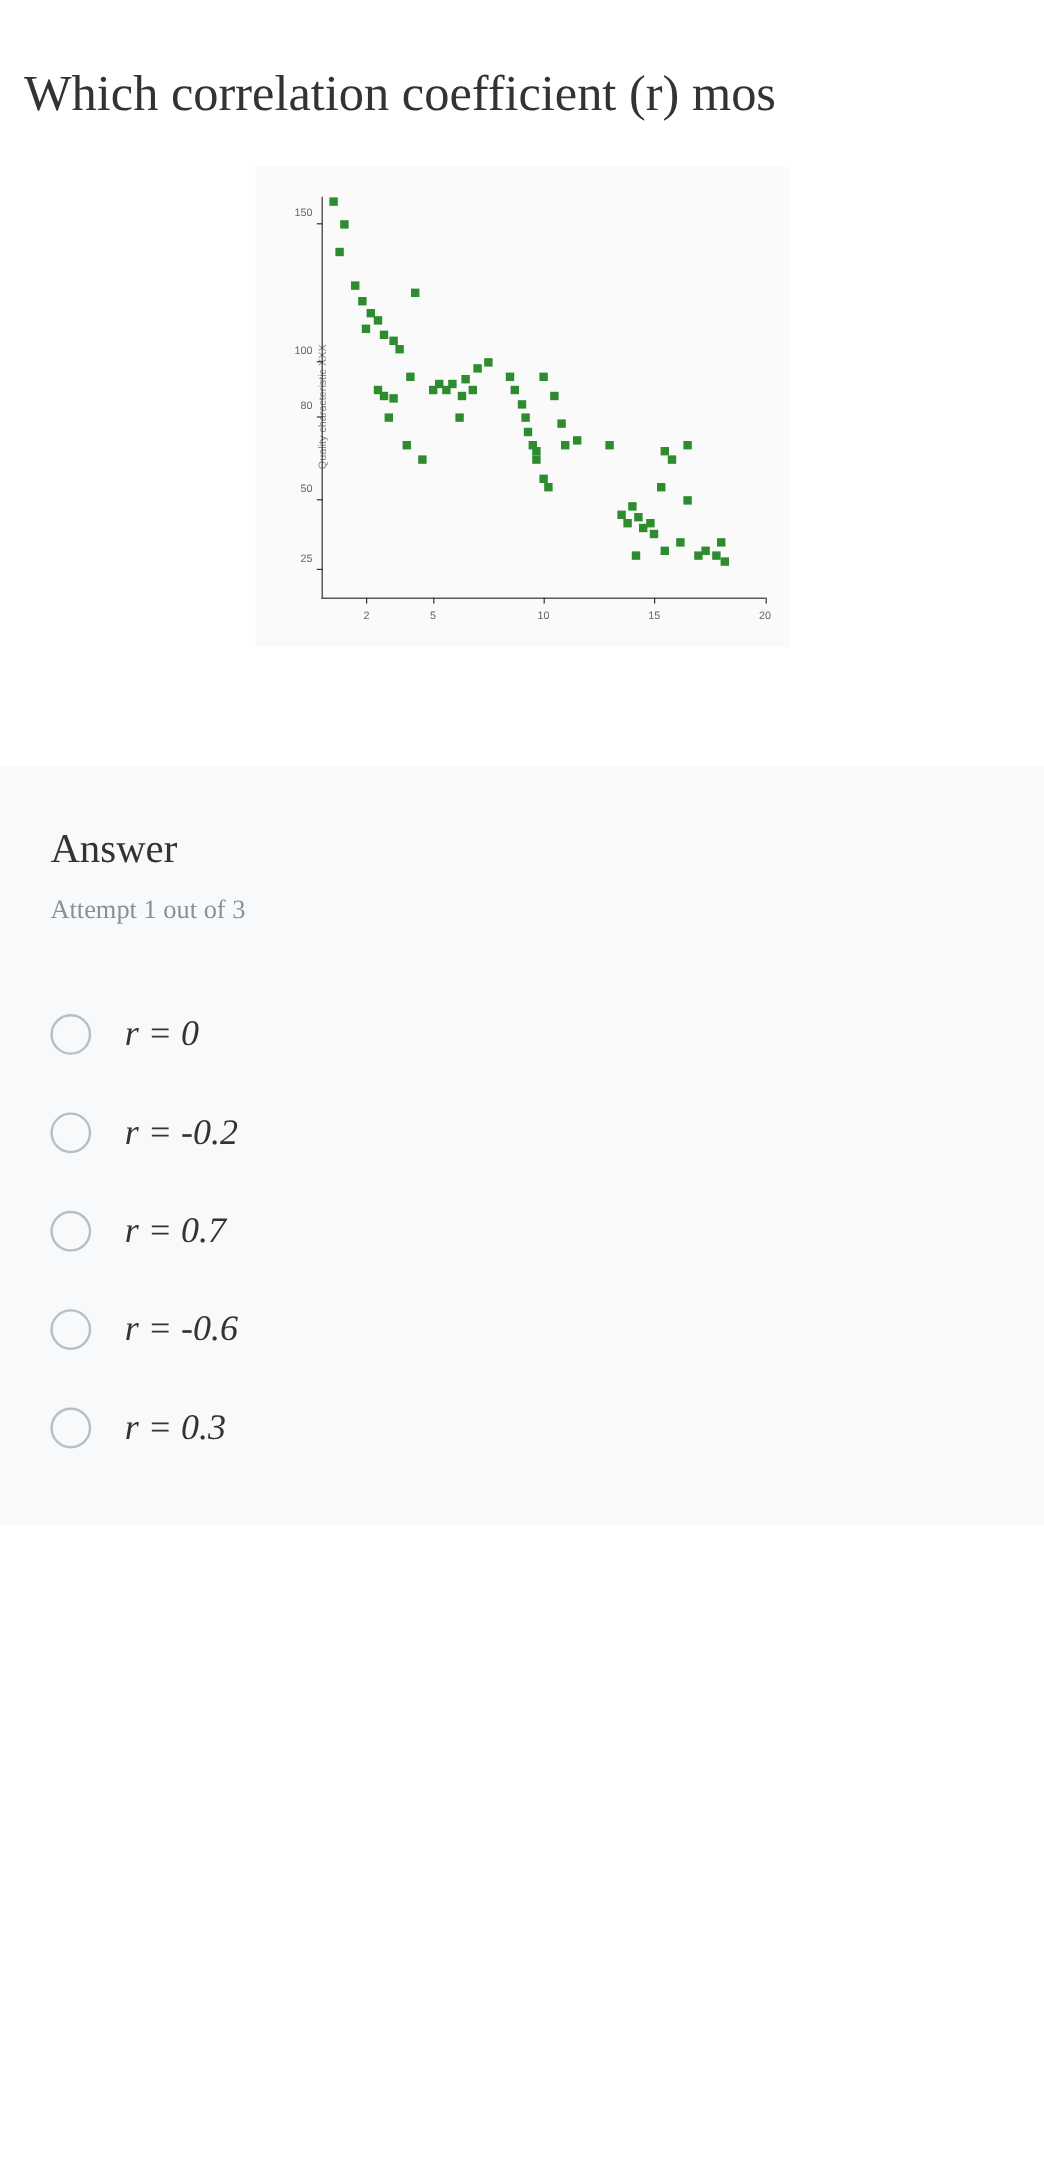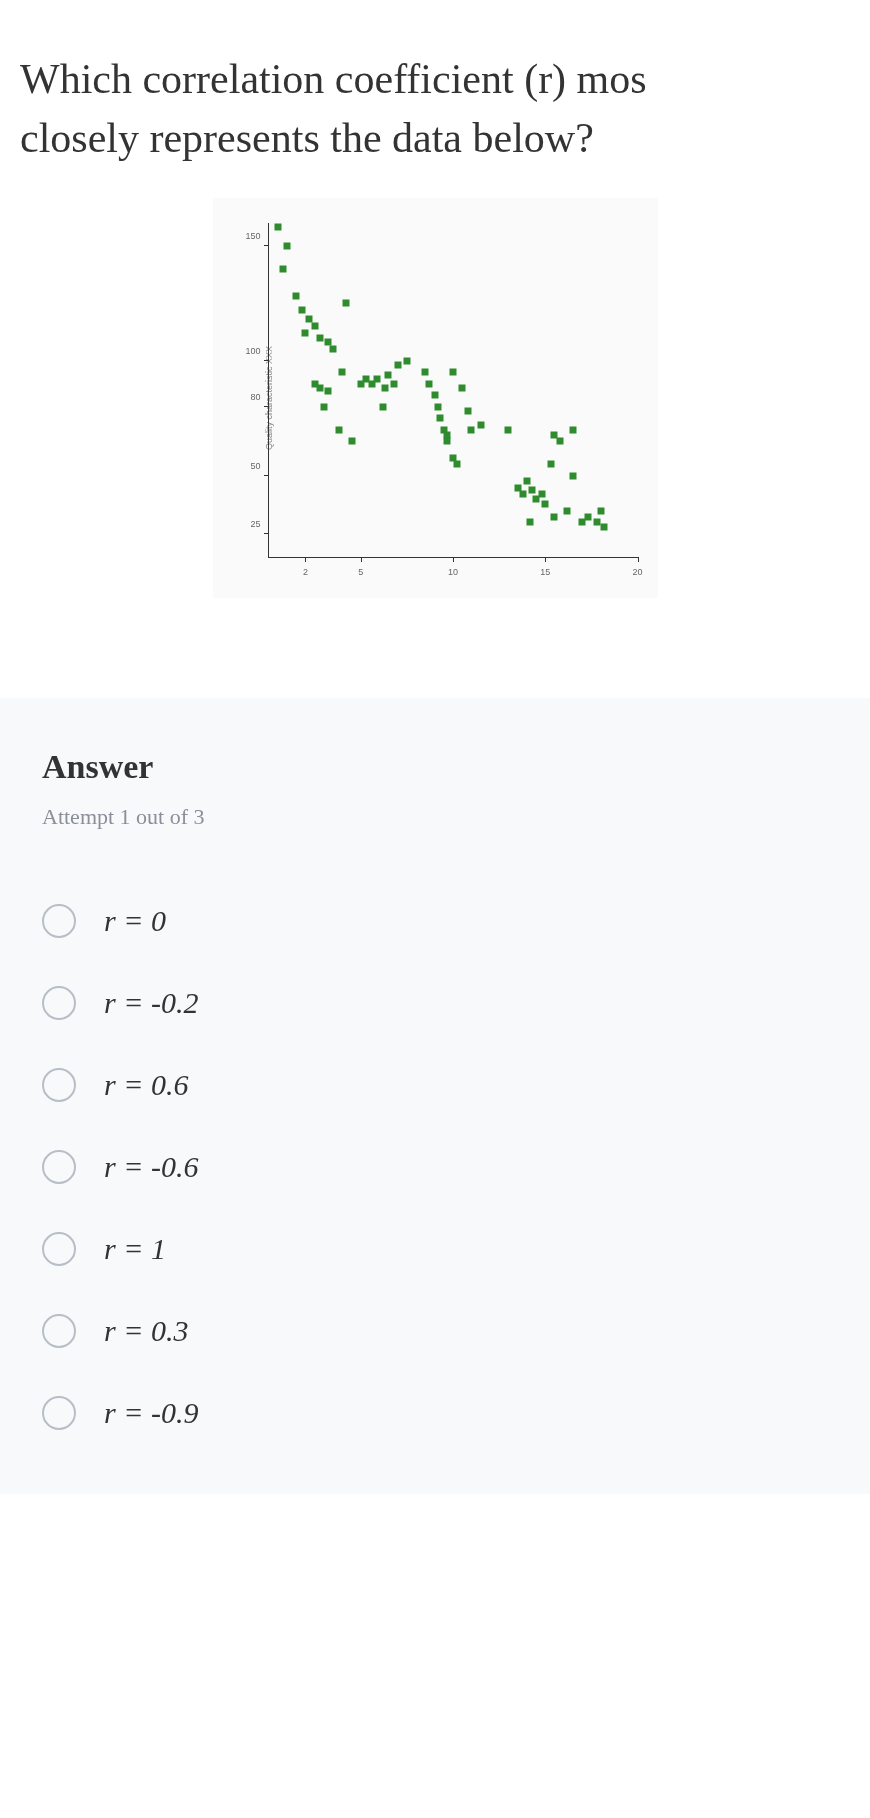--- a/index.html
+++ b/index.html
@@ -90,21 +90,21 @@
     background: #2e8b2e;
     transform: translate(-50%, 50%);
   }
   .answer-area {
     background: #f7f9fb;
     padding: 50px 42px 40px 42px;
     margin-top: 50px;
   }
   .answer-heading {
     font-size: 34px;
-    font-weight: 700;
+    font-weight: 400;
     color: #333;
     margin-bottom: 18px;
   }
   .attempt-text {
     font-size: 22px;
     color: #8a8f99;
     margin-bottom: 50px;
   }
   .option-row {
     display: flex;
@@ -125,21 +125,20 @@
     color: #333;
     font-style: italic;
   }
 </style>
 </head>
 <body>
 
 <div class="question-area">
   <div class="question-text">
     <span>Which correlation coefficient (r) mos</span><br>
-    <span>closely represents the data below?</span>
   </div>
 
   <div class="chart-wrap">
     <div class="chart-box">
       <div class="chart-ylabel">Quality characteristic XXX</div>
       <div class="chart-plot" id="plot">
           <div class="ytick" style="bottom: 6.89655%;"></div>
           <div class="ytick-label" style="bottom: 6.89655%;">25</div>
           <div class="ytick" style="bottom: 24.1379%;"></div>
           <div class="ytick-label" style="bottom: 24.1379%;">50</div>
@@ -236,32 +235,24 @@
       <div class="option-row">
         <div class="radio-circle"></div>
         <div class="option-label">r = 0</div>
       </div>
       <div class="option-row">
         <div class="radio-circle"></div>
         <div class="option-label">r = -0.2</div>
       </div>
       <div class="option-row">
         <div class="radio-circle"></div>
-        <div class="option-label">r = 0.6</div>
+        <div class="option-label">r = 0.7</div>
       </div>
       <div class="option-row">
         <div class="radio-circle"></div>
         <div class="option-label">r = -0.6</div>
       </div>
       <div class="option-row">
         <div class="radio-circle"></div>
-        <div class="option-label">r = 1</div>
-      </div>
-      <div class="option-row">
-        <div class="radio-circle"></div>
         <div class="option-label">r = 0.3</div>
-      </div>
-      <div class="option-row">
-        <div class="radio-circle"></div>
-        <div class="option-label">r = -0.9</div>
       </div>
     </div>
 </div>
 
 </body></html>

